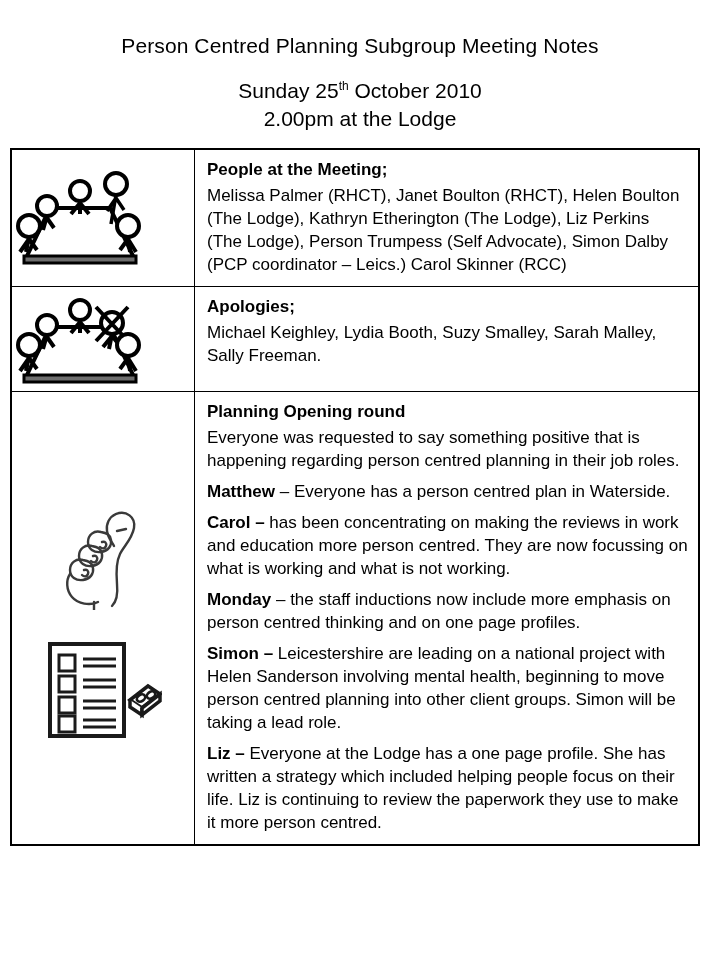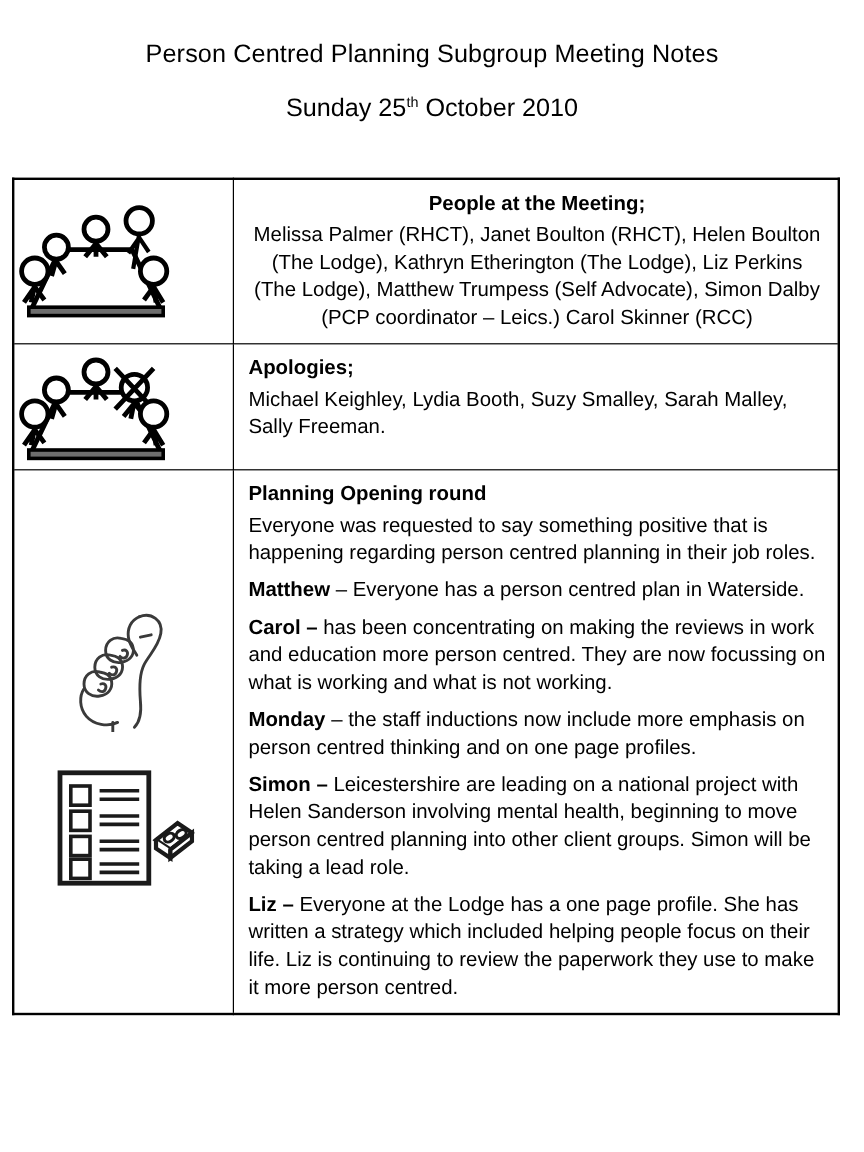--- a/index.html
+++ b/index.html
@@ -94,34 +94,35 @@
   }
   .para {
     font-size: 17px;
     line-height: 23px;
     margin: 0 0 0 0;
     padding-top: 1px;
   }
   .para + .para { margin-top: 7px; }
   .para .lead { font-weight: bold; margin-top: 44px; }
 
-  .row-people  .body-cell { padding-bottom: 26px; text-align: center; }
+  .row-people  .body-cell { padding-bottom: 26px; }
   .row-apologies .body-cell { padding-bottom: 34px; margin-left: 34px; }
   .row-positive .body-cell { padding-bottom: 16px; }
 
   svg { display: block; }
 </style>
 </head>
 <body>
 
 <div class="page">
 
   <div class="heading">
     <div class="doc-title">Person Centred Planning Subgroup Meeting Notes</div>
     <div class="doc-date"><span>Sunday 25</span><sup>th</sup><span> October 2010</span></div>
+    <div class="doc-time">2.00pm at the Lodge</div>
   </div>
 
   <table class="notes-table">
     <tbody>
 
       <tr class="row-people">
         <td class="icon-cell">
           <span>
             <svg width="136" height="112" viewBox="0 0 136 112" aria-hidden="true">
 
@@ -140,21 +141,21 @@
               <circle cx="104" cy="22" r="11" fill="#fff" stroke="#000" stroke-width="4"></circle>
               <path d="M104 33 L99 62 M104 36 L95 49 M104 36 L112 48" stroke="#000" stroke-width="3.5" fill="none"></path>
 
               <circle cx="116" cy="64" r="11" fill="#fff" stroke="#000" stroke-width="4"></circle>
               <path d="M116 75 L118 90 M116 77 L108 88 M116 77 L124 90" stroke="#000" stroke-width="4" fill="none"></path>
             </svg>
           </span>
         </td>
         <td class="body-cell">
           <div class="sec-title">People at the Meeting;</div>
-          <p class="para"><span>Melissa Palmer (RHCT), Janet Boulton (RHCT), Helen Boulton (The Lodge), Kathryn Etherington (The Lodge), Liz Perkins (The Lodge), Matthew Trumpess (Self Advocate), Simon Dalby (PCP coordinator – Leics.) Carol Skinner (RCC)</span></p>
+          <p class="para"><span>Melissa Palmer (RHCT), Janet Boulton (RHCT), Helen Boulton (The Lodge), Kathryn Etherington (The Lodge), Liz Perkins (The Lodge), Person Trumpess (Self Advocate), Simon Dalby (PCP coordinator – Leics.) Carol Skinner (RCC)</span></p>
         </td>
       </tr>
 
       <tr class="row-apologies">
         <td class="icon-cell">
           <span>
             <svg width="136" height="104" viewBox="0 0 136 104" aria-hidden="true">
               <path d="M38 40 L98 40 L122 90 L14 90 Z" fill="#ffffff" stroke="#000" stroke-width="4"></path>
               <rect x="12" y="88" width="112" height="7" fill="#6e6e6e" stroke="#000" stroke-width="3"></rect>
 

